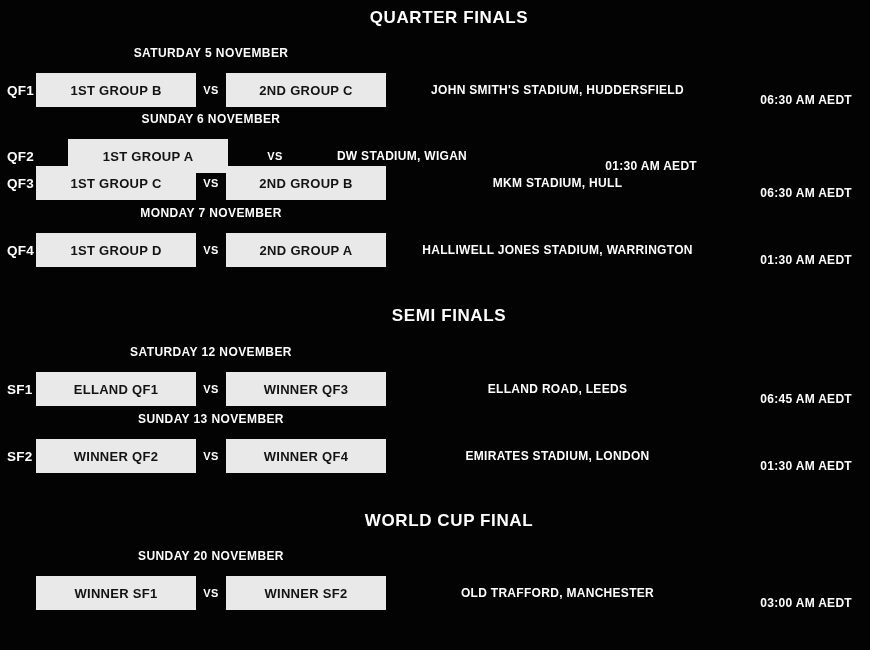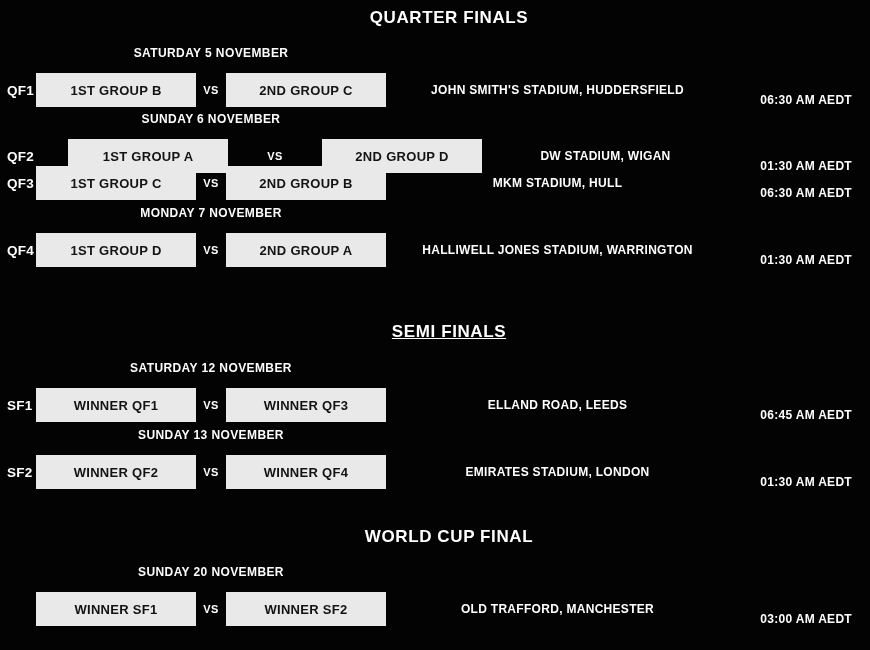--- a/index.html
+++ b/index.html
@@ -16,21 +16,21 @@
   }
   .section-title {
     text-align: center;
     font-size: 17px;
     line-height: 18px;
     letter-spacing: 0.6px;
     color: #fff;
     padding-left: 28px;
   }
   .title-qf { margin-top: 9px; }
-  .title-sf { margin-top: 64px; text-decoration: underline; }
+  .title-sf { margin-top: 48px; }
   .title-f  { margin-top: 47px; }
   .date-header {
     margin-left: 36px;
     width: 350px;
     text-align: center;
     font-size: 12px;
     line-height: 14px;
     letter-spacing: 0.4px;
     color: #fdfdfd;
   }
@@ -108,21 +108,20 @@
     <span class="team-box">2ND GROUP C</span>
     <span class="venue">JOHN SMITH'S STADIUM, HUDDERSFIELD</span>
     <span class="time">06:30 AM AEDT</span>
   </div>
 
   <div class="date-header mt-13">SUNDAY 6 NOVEMBER</div>
   <div class="match-row grouped-top mt-13">
     <span class="match-id">QF2</span>
     <span class="team-box">1ST GROUP A</span>
     <span class="vs">VS</span>
-    <span class="team-box">2ND GROUP D</span>
     <span class="venue">DW STADIUM, WIGAN</span>
     <span class="time">01:30 AM AEDT</span>
   </div>
   <div class="match-row grouped-bottom">
     <span class="match-id">QF3</span>
     <span class="team-box">1ST GROUP C</span>
     <span class="vs">VS</span>
     <span class="team-box">2ND GROUP B</span>
     <span class="venue">MKM STADIUM, HULL</span>
     <span class="time">06:30 AM AEDT</span>
@@ -136,21 +135,21 @@
     <span class="team-box">2ND GROUP A</span>
     <span class="venue">HALLIWELL JONES STADIUM, WARRINGTON</span>
     <span class="time">01:30 AM AEDT</span>
   </div>
 
   <div class="section-title title-sf">SEMI FINALS</div>
 
   <div class="date-header mt-20">SATURDAY 12 NOVEMBER</div>
   <div class="match-row mt-13">
     <span class="match-id">SF1</span>
-    <span class="team-box">WINNER QF1</span>
+    <span class="team-box">ELLAND QF1</span>
     <span class="vs">VS</span>
     <span class="team-box">WINNER QF3</span>
     <span class="venue">ELLAND ROAD, LEEDS</span>
     <span class="time">06:45 AM AEDT</span>
   </div>
 
   <div class="date-header mt-14">SUNDAY 13 NOVEMBER</div>
   <div class="match-row mt-13">
     <span class="match-id">SF2</span>
     <span class="team-box">WINNER QF2</span>

